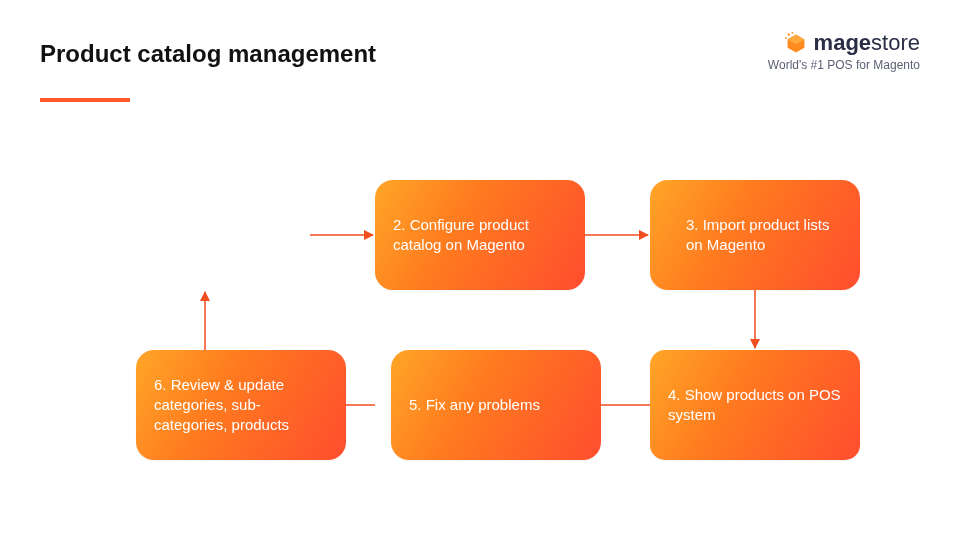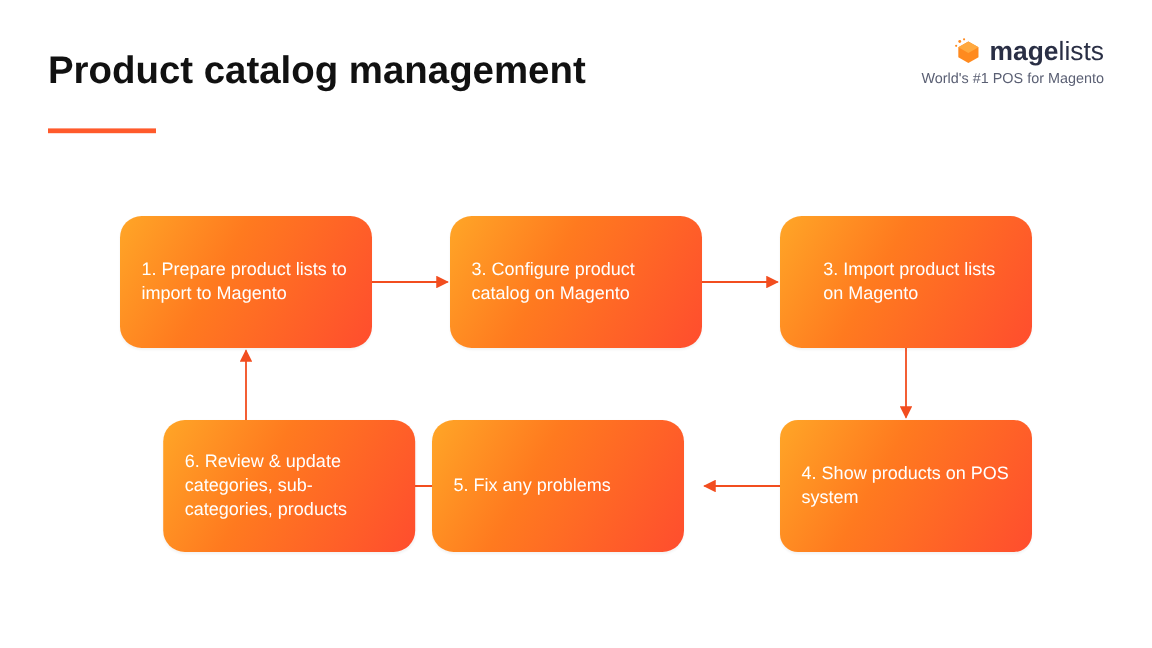--- a/index.html
+++ b/index.html
@@ -10,21 +10,21 @@
     font-family: "Helvetica Neue", Arial, sans-serif;
     position: relative;
     overflow: hidden;
   }
   .header {
     position: absolute;
     top: 40px;
     left: 40px;
   }
   .title {
-    font-size: 32px;
+    font-size: 24px;
     font-weight: 700;
     color: #111;
   }
   .underline {
     margin-top: 30px;
     width: 90px;
     height: 4px;
     background: #ff5a2b;
   }
   .logo {
@@ -90,21 +90,21 @@
 
 <div class="logo">
   <div class="logo-row">
     <svg class="hexicon" viewBox="0 0 40 40">
       <circle cx="8" cy="6" r="2" fill="#ff8a1f"></circle>
       <circle cx="14" cy="3" r="1.5" fill="#ff8a1f"></circle>
       <circle cx="3" cy="12" r="1.5" fill="#ff8a1f"></circle>
       <polygon points="20,6 34,14 34,28 20,36 6,28 6,14" fill="#ff8a1f"></polygon>
       <polygon points="20,6 34,14 20,22 6,14" fill="#ffa93f"></polygon>
     </svg>
-    <span class="logo-text"><b>mage</b><span>lists</span></span>
+    <span class="logo-text"><b>mage</b><span>store</span></span>
   </div>
   <div class="tagline">World's #1 POS for Magento</div>
 </div>
 
 <div class="flow">
 
   <svg class="arrows" viewBox="0 0 960 320">
     <defs>
       <marker id="ah" viewBox="0 0 10 10" refX="9" refY="5" markerWidth="7" markerHeight="7" orient="auto-start-reverse">
         <path d="M 0 0 L 10 5 L 0 10 z" fill="#f24d1f"></path>
@@ -117,32 +117,29 @@
 
     <line x1="755" y1="110" x2="755" y2="168" stroke="#f24d1f" stroke-width="1.5" marker-end="url(#ah)"></line>
 
     <line x1="650" y1="225" x2="587" y2="225" stroke="#f24d1f" stroke-width="1.5" marker-end="url(#ah)"></line>
 
     <line x1="375" y1="225" x2="312" y2="225" stroke="#f24d1f" stroke-width="1.5" marker-end="url(#ah)"></line>
 
     <line x1="205" y1="170" x2="205" y2="112" stroke="#f24d1f" stroke-width="1.5" marker-end="url(#ah)"></line>
   </svg>
 
-  <div class="node" style="left:100px; top:0px;">
-    <span>1. Prepare product lists to import to Magento</span>
-  </div>
   <div class="node" style="left:375px; top:0px;">
-    <span>3. Configure product catalog on Magento</span>
+    <span>2. Configure product catalog on Magento</span>
   </div>
   <div class="node" style="left:650px; top:0px;padding-left:36px;">
     <span>3. Import product lists on Magento</span>
   </div>
   <div class="node" style="left:650px; top:170px;border-radius:15px;">
     <span>4. Show products on POS system</span>
   </div>
-  <div class="node" style="left:360px; top:170px;">
+  <div class="node" style="left:391px; top:170px;">
     <span>5. Fix any problems</span>
   </div>
   <div class="node" style="left:100px; top:170px;margin-left:36px;">
     <span>6. Review &amp; update categories, sub-categories, products</span>
   </div>
 
 </div>
 
 </body></html>

